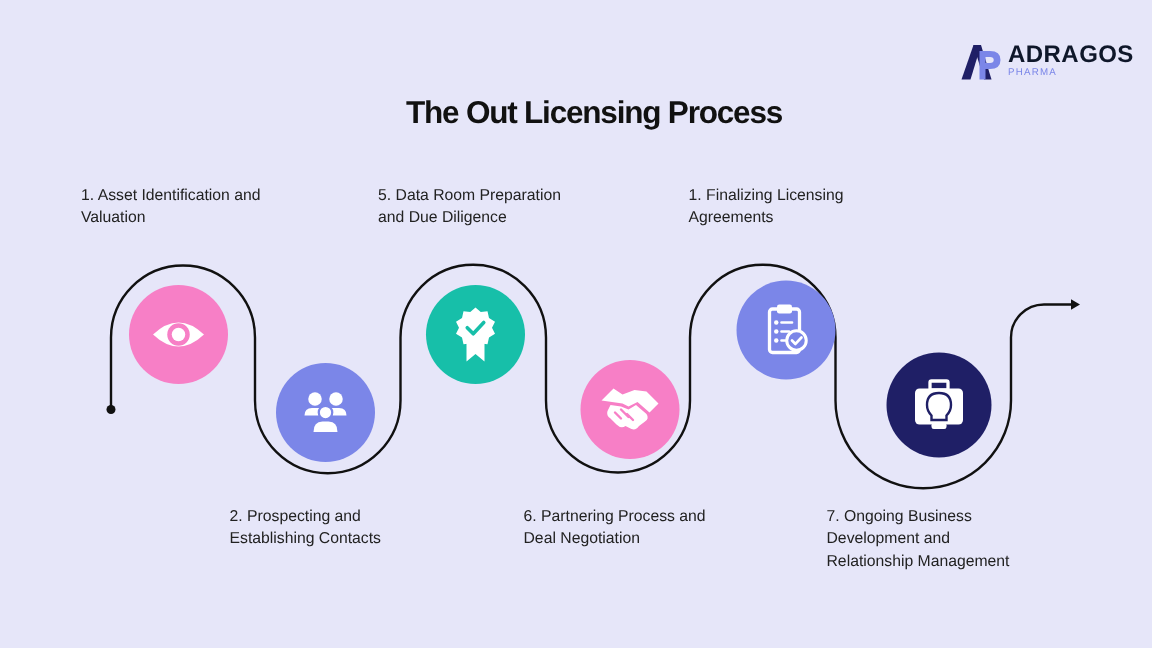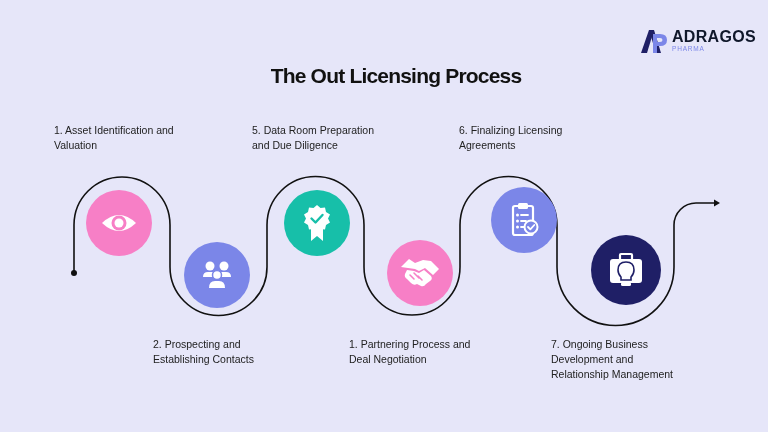--- a/index.html
+++ b/index.html
@@ -61,30 +61,30 @@
 
 <div class="step-label" style="left:252px;top:123px;">5. Data Room Preparation and Due Diligence</div>
 <div class="icon-circle" style="left:284px;top:190px;background:#17bfa9;">
   <svg width="36" height="40" viewBox="0 0 36 40">
     <path d="M12 24 L12 38 L18 33 L24 38 L24 24 Z" fill="#fff"></path>
     <path d="M18 2 L21.5 5 L26 4.5 L27 9 L31 11.5 L29 15.5 L31 19.5 L27 22 L26 26.5 L21.5 26 L18 29 L14.5 26 L10 26.5 L9 22 L5 19.5 L7 15.5 L5 11.5 L9 9 L10 4.5 L14.5 5 Z" fill="#fff"></path>
     <path d="M12.5 15.5 L16.5 19.5 L23.5 12" fill="none" stroke="#17bfa9" stroke-width="2.4" stroke-linecap="round" stroke-linejoin="round"></path>
   </svg>
 </div>
 
-<div class="step-label" style="left:349px;top:337px;">1. Partnering Process and Deal Negotiation</div>
+<div class="step-label" style="left:349px;top:337px;">6. Partnering Process and Deal Negotiation</div>
 <div class="icon-circle" style="left:387px;top:240px;background:#f77fc6;">
   <svg width="42" height="36" viewBox="0 0 42 36">
     <path d="M2 12 L10 4 L16 8 L24 5 L32 6 L40 14 L34 20 L26 13 L20 16 L16 14 Z" fill="#fff"></path>
     <path d="M8 15 L6 19 Q5 22 8 24 L12 28 Q15 31 18 29 L22 31 Q25 32 27 29 L31 26 Q34 24 32 21 L25 15 L20 18 L15 16 Z" fill="#fff"></path>
     <path d="M11 20 L15 24 M15 18 L20 23 M19 21 L23 25" stroke="#f77fc6" stroke-width="1.6" stroke-linecap="round"></path>
   </svg>
 </div>
 
-<div class="step-label" style="left:459px;top:123px;">6. Finalizing Licensing Agreements</div>
+<div class="step-label" style="left:459px;top:123px;">1. Finalizing Licensing Agreements</div>
 <div class="icon-circle" style="left:491px;top:187px;background:#7b86e8;">
   <svg width="36" height="40" viewBox="0 0 36 40">
     <rect x="7" y="6" width="20" height="29" rx="2" fill="none" stroke="#fff" stroke-width="2.2"></rect>
     <rect x="12" y="3" width="10" height="6" rx="1.5" fill="#fff"></rect>
     <circle cx="11.5" cy="15" r="1.5" fill="#fff"></circle>
     <circle cx="11.5" cy="21" r="1.5" fill="#fff"></circle>
     <circle cx="11.5" cy="27" r="1.5" fill="#fff"></circle>
     <path d="M15 15 L22 15 M15 21 L20 21 M15 27 L19 27" stroke="#fff" stroke-width="1.8" stroke-linecap="round"></path>
     <circle cx="25" cy="27" r="6.5" fill="#7b86e8" stroke="#fff" stroke-width="2"></circle>
     <path d="M22 27 L24.3 29.3 L28.3 25" fill="none" stroke="#fff" stroke-width="1.8" stroke-linecap="round" stroke-linejoin="round"></path>

